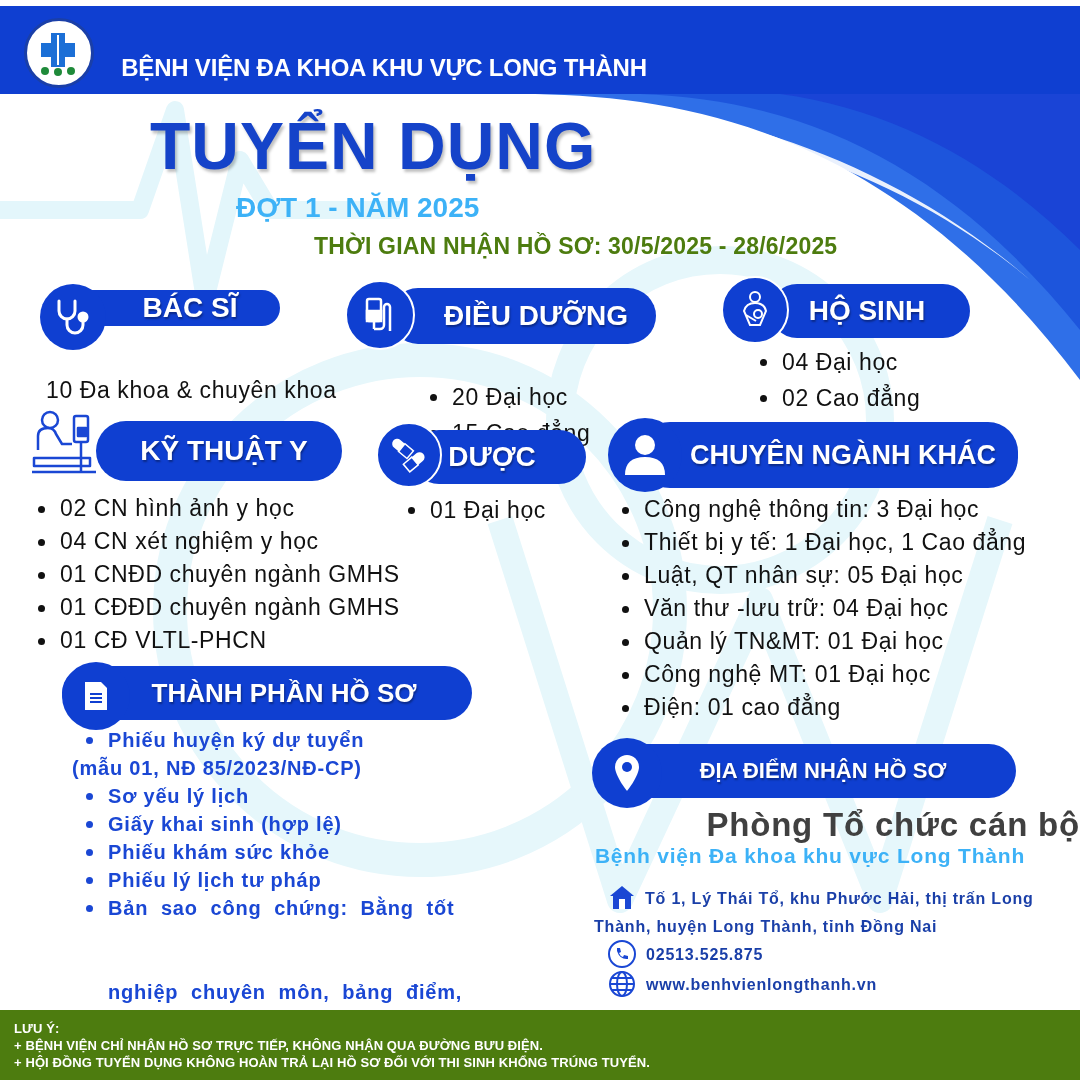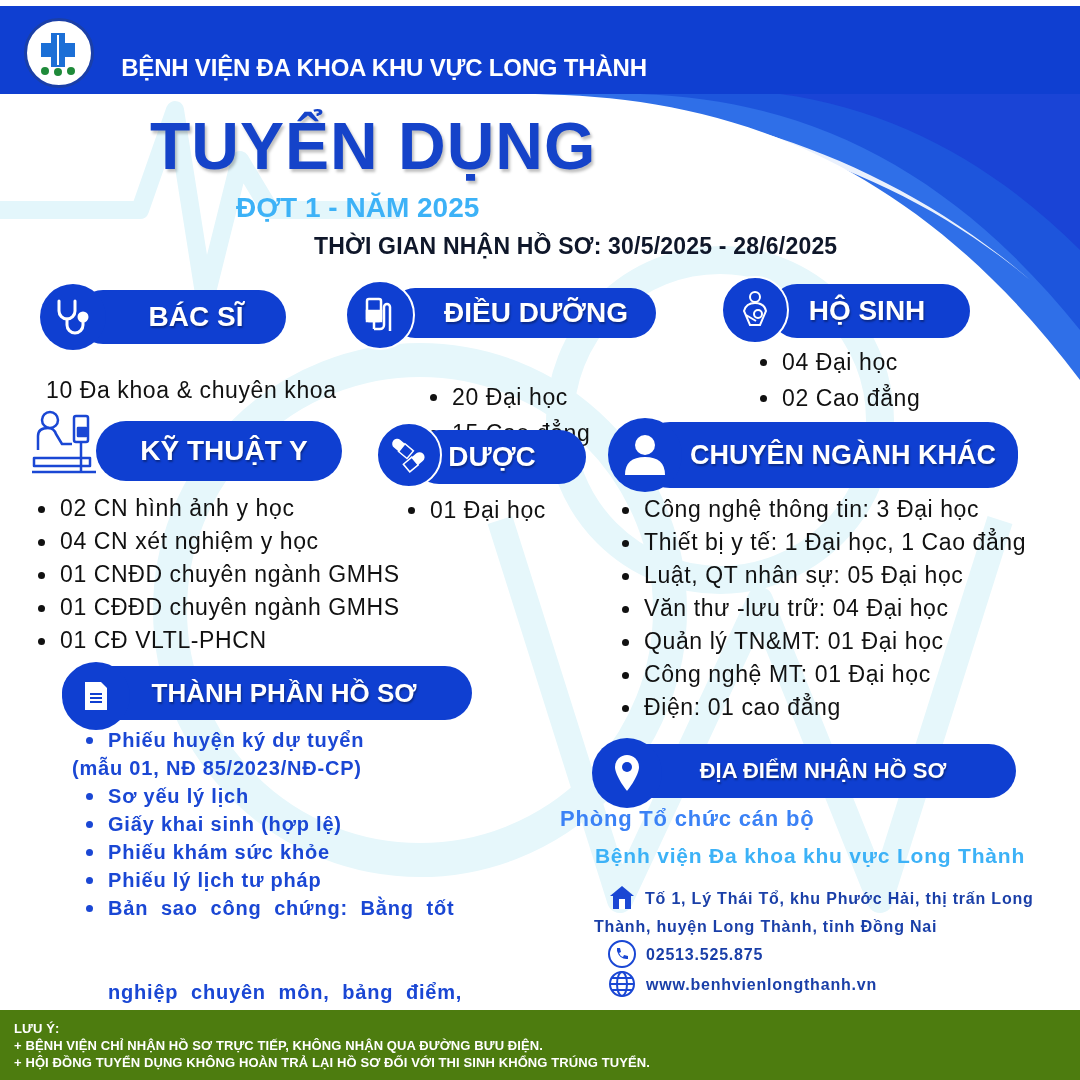--- a/index.html
+++ b/index.html
@@ -12,36 +12,36 @@
   .bg-wave { position: absolute; left: 0; top: 0; width: 1080px; height: 1080px; pointer-events: none; }
 
   
   .header { position: absolute; left: 0; top: 6px; width: 1080px; height: 88px; background: #0f3fd1; }
   .logo { position: absolute; left: 24px; top: 12px; width: 70px; height: 70px; border-radius: 50%; background: #fff; border: 3px solid #1a3fa8; }
   .header-line1 { position: absolute; left: 110px; top: 14px; width: 545px; text-align: center; color: #fff; font-weight: 800; font-size: 23px; letter-spacing: 0.2px; }
   .header-line2 { position: absolute; left: 104px; top: 48px; width: 560px; text-align: center; color: #fff; font-weight: 800; font-size: 24px; letter-spacing: -0.2px; }
 
   .title { position: absolute; left: 150px; top: 108px; font-size: 66px; font-weight: 900; color: #1543c9; letter-spacing: 1px; text-shadow: 2px 3px 3px rgba(0,0,0,0.25); }
   .subtitle { position: absolute; left: 236px; top: 192px; font-size: 28px; font-weight: 800; color: #3db2f7; }
-  .deadline { position: absolute; left: 314px; top: 233px; font-size: 23px; font-weight: 800; color: #0f172a; letter-spacing: 0.2px; }
+  .deadline { position: absolute; left: 314px; top: 233px; font-size: 23px; font-weight: 800; color: #4d7c0f; letter-spacing: 0.2px; }
 
   
   .pill { position: absolute; background: #0f3fd1; color: #fff; border-radius: 30px; font-weight: 800; display: flex; align-items: center; justify-content: center; text-shadow: 1px 2px 2px rgba(0,0,0,0.35); }
   .icon-circle { position: absolute; background: #0f3fd1; border-radius: 50%; display: flex; align-items: center; justify-content: center; }
   .icon-circle.bordered { border: 2px solid #fff; }
 
   .body-text { position: absolute; font-size: 23px; color: #111; letter-spacing: 0.6px; white-space: nowrap; }
   ul.bl { list-style: none; position: absolute; }
   ul.bl li { position: relative; padding-left: 28px; font-size: 23px; color: #111; white-space: nowrap; letter-spacing: 0.6px; }
   ul.bl li::before { content: ""; position: absolute; left: 6px; top: 50%; width: 7px; height: 7px; margin-top: -3px; border-radius: 50%; background: #111; }
 
   ul.docs li { font-size: 20px; font-weight: 800; color: #1a47d4; letter-spacing: 0.8px; }
   ul.docs li::before { background: #1a47d4; }
 
-  .place-1 { position: absolute; left: 560px; top: 806px; width: 520px; text-align: left; font-size: 22px; font-weight: 800; color: #3b82f6; letter-spacing: 0.8px; }
+  .place-1 { position: absolute; left: 560px; top: 806px; width: 520px; text-align: right; font-size: 33px; font-weight: 800; color: #404040; letter-spacing: 0.8px; }
   .place-2 { position: absolute; left: 540px; top: 844px; width: 540px; text-align: center; font-size: 21px; font-weight: 800; color: #3db2f7; letter-spacing: 0.8px; }
   .contact { position: absolute; font-size: 16px; font-weight: 800; color: #1a3fa8; letter-spacing: 0.8px; white-space: nowrap; }
 
   .footer { position: absolute; left: 0; top: 1010px; width: 1080px; height: 70px; background: #4d7c0f; color: #fff; font-weight: 800; padding: 10px 0 0 14px; }
   .footer div { font-size: 13px; line-height: 17px; letter-spacing: 0.1px; }
 </style>
 </head>
 <body>
 
 <div class="poster">
@@ -72,33 +72,33 @@
         <circle cx="44" cy="50" r="4" fill="#1f8a3a"></circle>
       </svg>
     </div>
     <div class="header-line2">BỆNH VIỆN ĐA KHOA KHU VỰC LONG THÀNH</div>
   </div>
 
   <div class="title">TUYỂN DỤNG</div>
   <div class="subtitle">ĐỢT 1 - NĂM 2025</div>
   <div class="deadline">THỜI GIAN NHẬN HỒ SƠ:  30/5/2025 - 28/6/2025</div>
 
-  <div class="pill" style="left:76px; top:290px; width:210px; height:54px; font-size:28px;">
+  <div class="pill" style="left:70px; top:290px; width:210px; height:36px; font-size:28px;">
     <span style="margin-left:30px;">BÁC SĨ</span>
   </div>
   <div class="icon-circle" style="left:40px; top:284px; width:66px; height:66px;">
     <svg width="44" height="44" viewBox="0 0 44 44" fill="none" stroke="#fff" stroke-width="3" stroke-linecap="round">
       <path d="M8 6 v10 a8 8 0 0 0 16 0 V6"></path>
       <path d="M16 24 v6 a8 8 0 0 0 16 0 v-4"></path>
       <circle cx="32" cy="22" r="4" fill="#fff"></circle>
     </svg>
   </div>
   <div class="body-text" style="left:46px; top:360px;margin-top:17px;">10 Đa khoa &amp; chuyên khoa</div>
 
-  <div class="pill" style="left:390px; top:288px; width:266px; height:50px; font-size:28px;">
+  <div class="pill" style="left:390px; top:288px; width:266px; height:56px; font-size:28px;">
     <span style="margin-left:26px;">ĐIỀU DƯỠNG</span>
   </div>
   <div class="icon-circle bordered" style="left:345px; top:280px; width:70px; height:70px;">
     <svg width="44" height="44" viewBox="0 0 44 44" fill="none" stroke="#fff" stroke-width="2.5">
       <rect x="9" y="6" width="14" height="22" rx="2"></rect>
       <rect x="9" y="18" width="14" height="10" fill="#fff"></rect>
       <line x1="16" y1="28" x2="16" y2="36"></line>
       <path d="M16 36 h6 a4 4 0 0 0 4 -4 V14 a3 3 0 0 1 6 0 v24"></path>
     </svg>
   </div>

